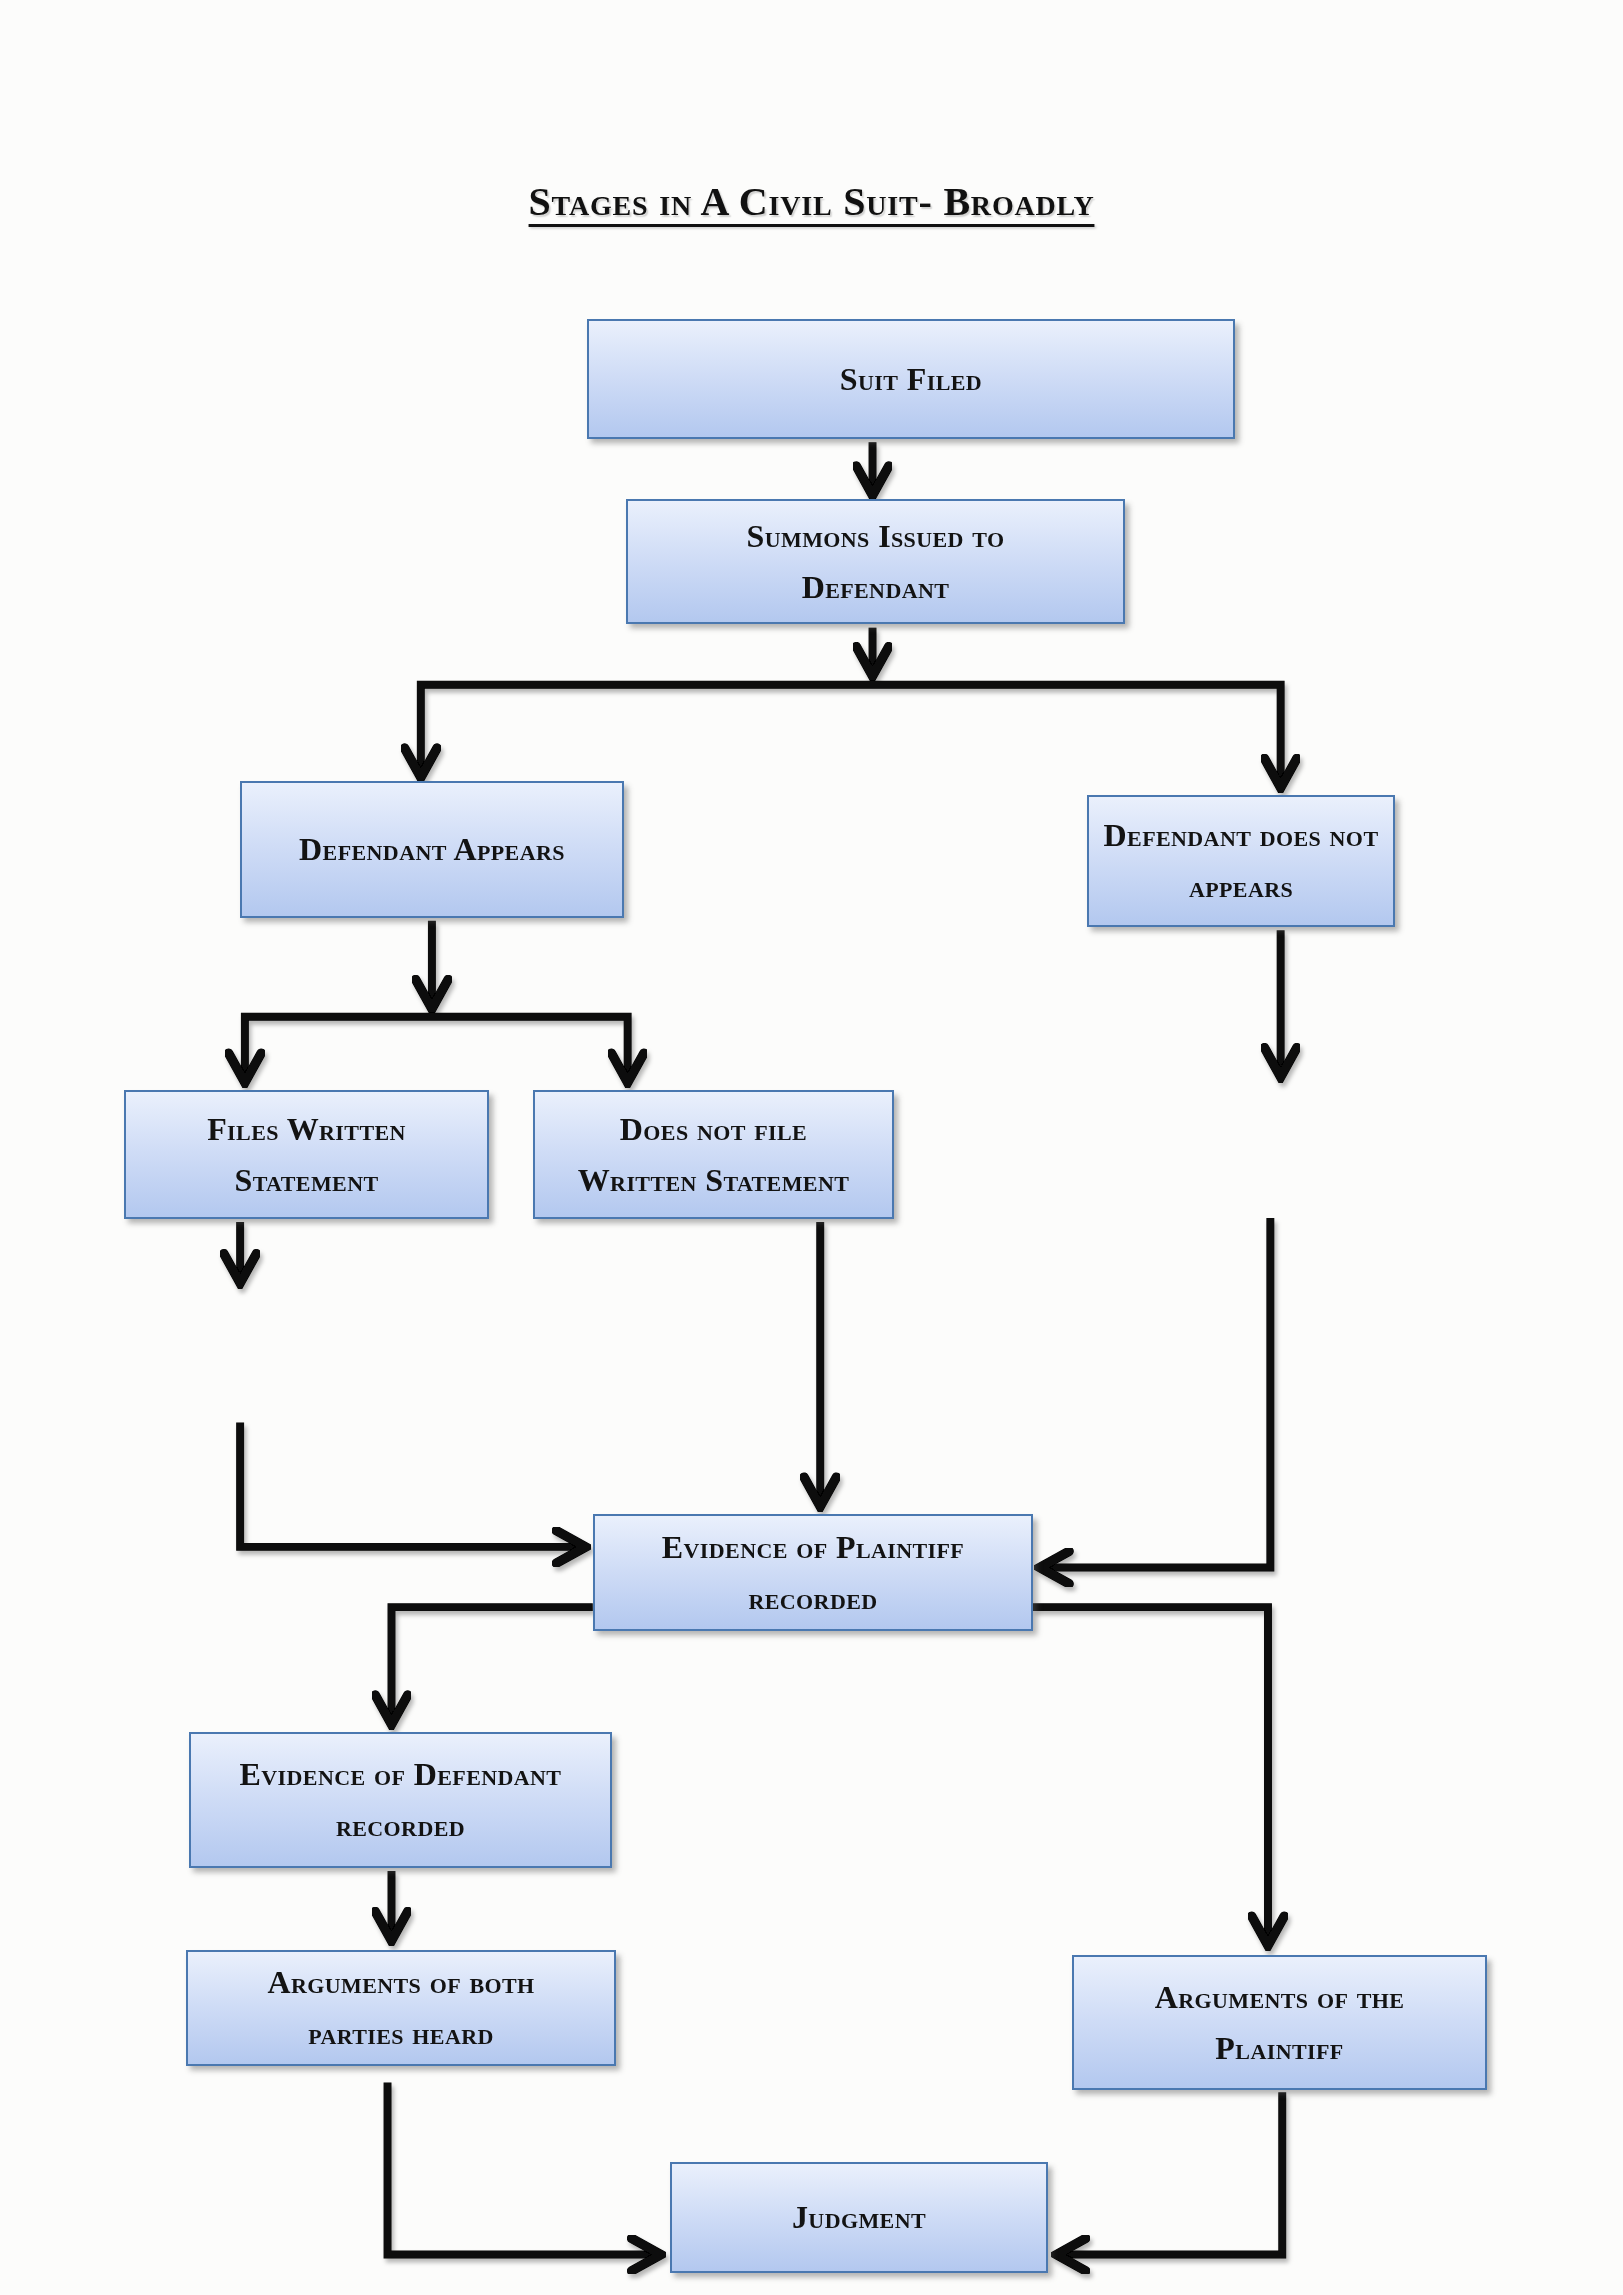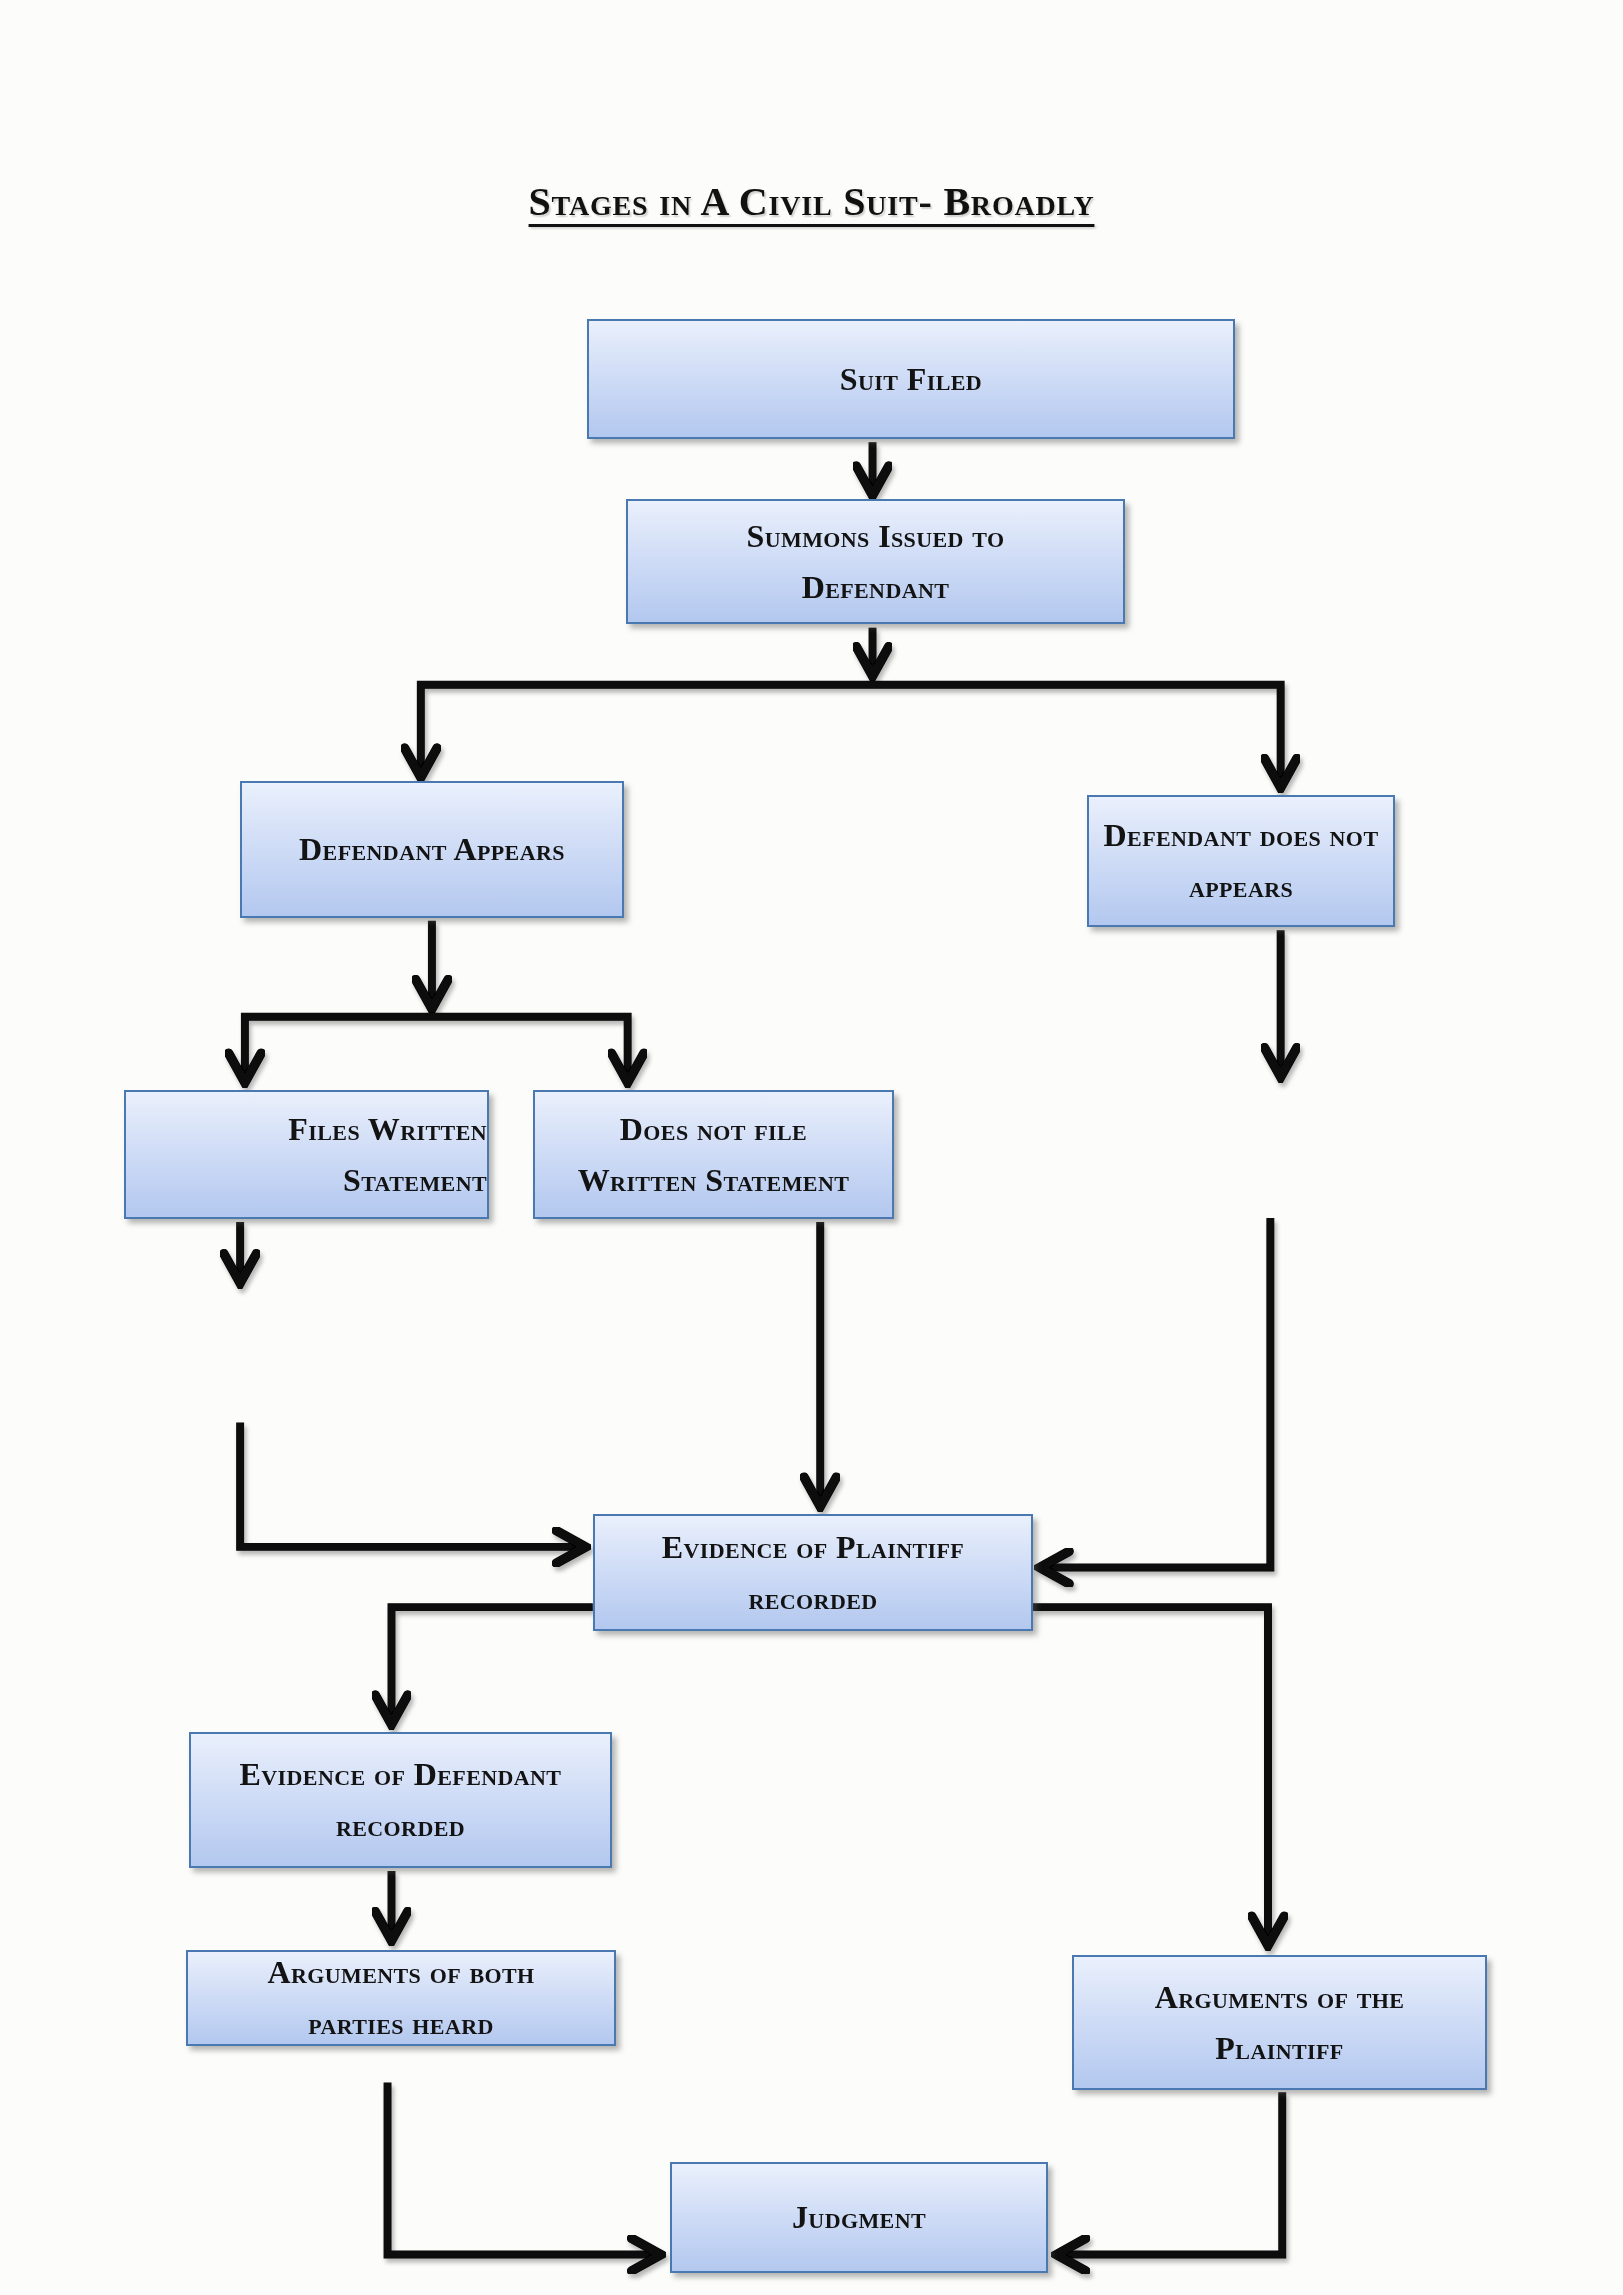--- a/index.html
+++ b/index.html
@@ -116,21 +116,21 @@
 
   <div class="node" style="left:240px; top:781px; width:384px; height:137px;">
     <span class="ln">Defendant Appears</span>
   </div>
 
   <div class="node" style="left:1087px; top:795px; width:308px; height:132px;">
     <span class="ln">Defendant does not</span>
     <span class="ln">appears</span>
   </div>
 
-  <div class="node" style="left:124px; top:1090px; width:365px; height:129px;align-items:flex-end;">
+  <div class="node" style="left:124px; top:1090px; width:365px; height:129px;">
     <span class="ln">Files Written</span>
     <span class="ln">Statement</span>
   </div>
 
   <div class="node" style="left:533px; top:1090px; width:361px; height:129px;">
     <span class="ln">Does not file</span>
     <span class="ln">Written Statement</span>
   </div>
 
 
@@ -138,21 +138,21 @@
   <div class="node" style="left:593px; top:1514px; width:440px; height:117px;font-family:Liberation Serif, serif;">
     <span class="ln">Evidence of Plaintiff</span>
     <span class="ln">recorded</span>
   </div>
 
   <div class="node" style="left:189px; top:1732px; width:423px; height:136px;">
     <span class="ln">Evidence of Defendant</span>
     <span class="ln">recorded</span>
   </div>
 
-  <div class="node" style="left:186px; top:1950px; width:430px; height:96px;">
+  <div class="node" style="left:186px; top:1950px; width:430px; height:116px;">
     <span class="ln">Arguments of both</span>
     <span class="ln">parties heard</span>
   </div>
 
   <div class="node" style="left:1072px; top:1955px; width:415px; height:135px;">
     <span class="ln">Arguments of the</span>
     <span class="ln">Plaintiff</span>
   </div>
 
   <div class="node" style="left:670px; top:2162px; width:378px; height:111px;">

